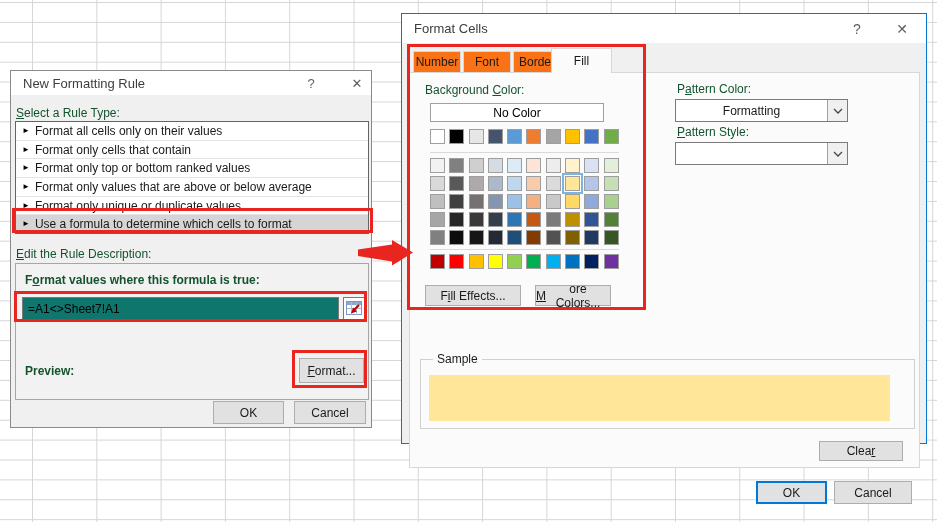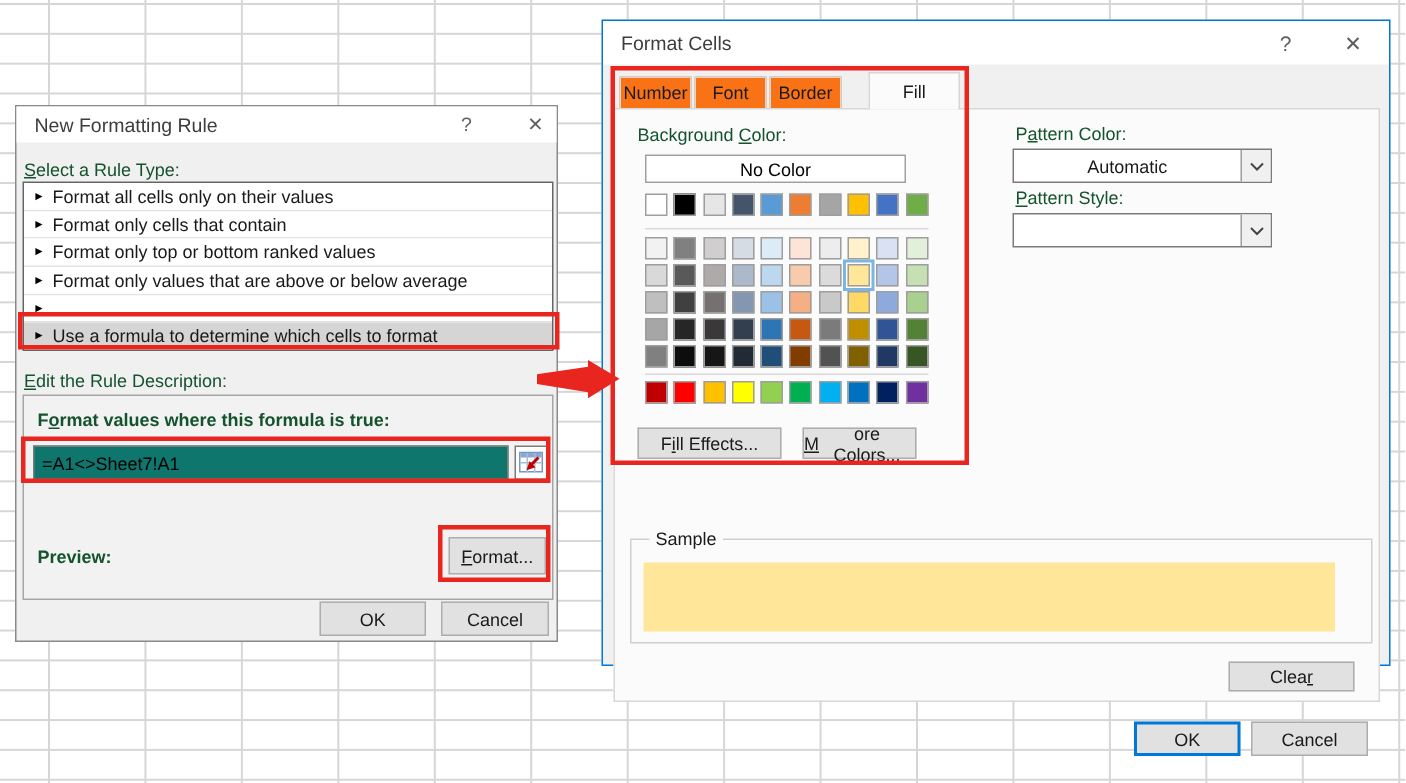--- a/index.html
+++ b/index.html
@@ -103,20 +103,21 @@
       <div class="rule-row">
         <span class="bullet">►</span>
         <span>Format only top or bottom ranked values</span>
       </div>
       <div class="rule-row">
         <span class="bullet">►</span>
         <span>Format only values that are above or below average</span>
       </div>
       <div class="rule-row">
         <span class="bullet">►</span>
+        <span>Format only unique or duplicate values</span>
       </div>
       <div class="rule-row selected">
         <span class="bullet">►</span>
         <span>Use a formula to determine which cells to format</span>
       </div>
     </div>
 
     <div class="label" style="left:5px; top:176px;"><u>E</u>dit the Rule Description:</div>
 
     <div class="group-box">
@@ -147,21 +148,21 @@
   <section class="dlg fc-dlg" style="border-color: rgb(0, 120, 215);">
     <header class="dlg-header">
       <span class="dlg-title">Format Cells</span>
       <span class="sysbtn" style="left:445px; font-size:14px;">?</span>
       <span class="sysbtn" style="left:490px; font-size:14px;">✕</span>
     </header>
 
     <div class="tab" style="left:11px; width:48px;">Number</div>
     <div class="tab" style="left:61px; width:48px;">Font</div>
     <div class="tab" style="left:111px; width:48px;">Border</div>
-    <div class="tab active" style="left:177px; width:61px;">Fill</div>
+    <div class="tab active" style="left:149px; width:61px;">Fill</div>
 
     <div class="tab-page">
 
       <div class="label" style="left:15px; top:10px;">Background <u>C</u>olor:</div>
 
       <button class="nocolor-btn">No Color</button>
 
       <div class="pal-grid" style="left:20px; top:56px;">
           <div class="swatch" style="background: rgb(255, 255, 255);"></div>
           <div class="swatch" style="background: rgb(0, 0, 0);"></div>
@@ -239,21 +240,21 @@
           <div class="swatch" style="background: rgb(0, 112, 192);"></div>
           <div class="swatch" style="background: rgb(0, 32, 96);"></div>
           <div class="swatch" style="background: rgb(112, 48, 160);"></div>
         </div>
 
       <button class="btn" style="left:15px; top:212px; width:96px; height:21px;">F<u>i</u>ll Effects...</button>
       <button class="btn" style="left:125px; top:212px; width:76px; height:21px;"><u>M</u>ore Colors...</button>
 
       <div class="label" style="left:267px; top:9px;">P<u>a</u>ttern Color:</div>
       <div class="combo" style="left:265px; top:26px;">
-        <span class="combo-value">Automatic</span>
+        <span class="combo-value">Formatting</span>
         <span class="combo-arrow">
           <svg width="10" height="6" viewBox="0 0 10 6">
               <polyline points="1,1 5,5 9,1" fill="none" stroke="#444" stroke-width="1.3"></polyline>
             </svg>
         </span>
       </div>
 
       <div class="label" style="left:267px; top:52px;"><u>P</u>attern Style:</div>
       <div class="combo" style="left:265px; top:69px;">
         <span class="combo-value"></span>

